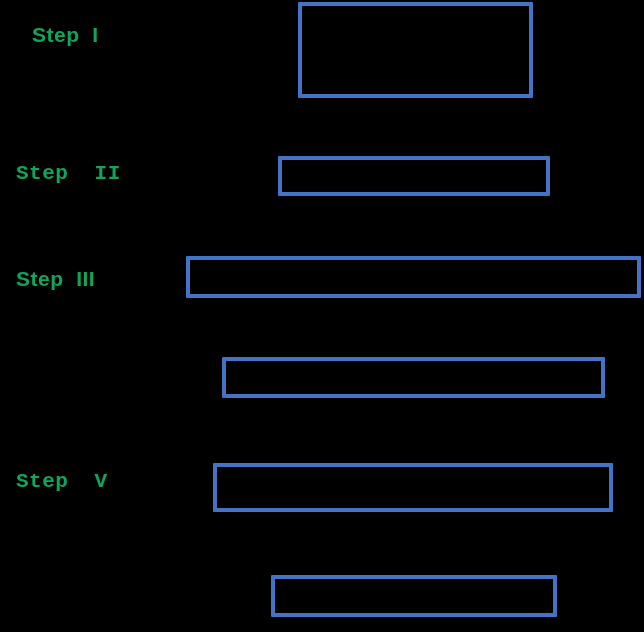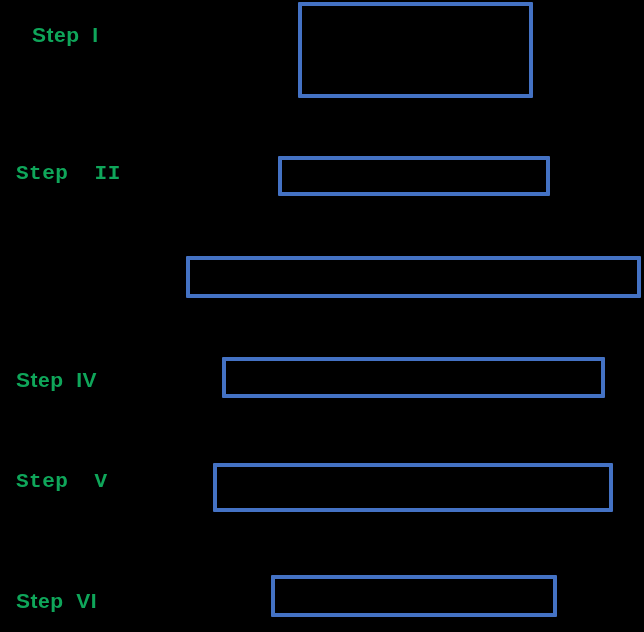--- a/index.html
+++ b/index.html
@@ -41,23 +41,22 @@
     border-radius: 1px;
   }
 </style>
 </head>
 <body>
 
 <div id="stage">
 
   <div class="step-label" style="left:0; top:24px;margin-left:32px;">Step  I</div>
   <div class="step-label" style="left:16px; top:163px;font-family:Liberation Mono, monospace;">Step  II</div>
-  <div class="step-label" style="left:16px; top:369px;">Step  IV</div>
+  <div class="step-label" style="left:16px; top:268px;">Step  III</div>
   <div class="step-label" style="left:16px; top:471px;font-family:Liberation Mono, monospace;">Step  V</div>
-  <div class="step-label" style="left:16px; top:590px;">Step  VI</div>
 
   <div class="bar" style="left:298px; top:2px; width:235px; height:96px; border-top-width:4px;"></div>
   <div class="bar" style="left:278px; top:156px; width:272px; height:40px;"></div>
   <div class="bar" style="left:186px; top:256px; width:455px; height:42px;"></div>
   <div class="bar" style="left:222px; top:357px; width:383px; height:41px;"></div>
   <div class="bar" style="left:213px; top:463px; width:400px; height:49px;"></div>
   <div class="bar" style="left:271px; top:575px; width:286px; height:42px;"></div>
 
 </div>
 

